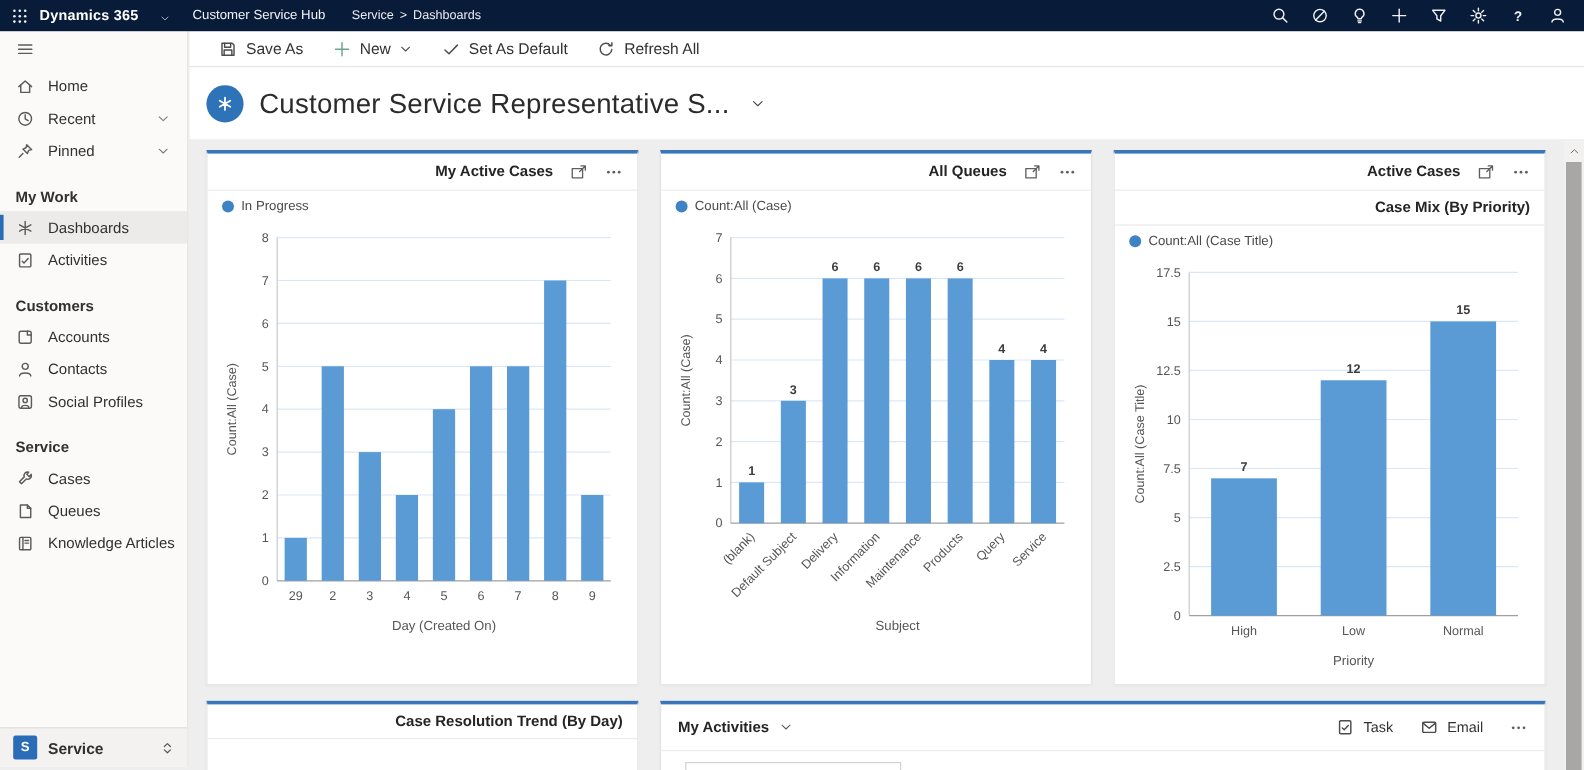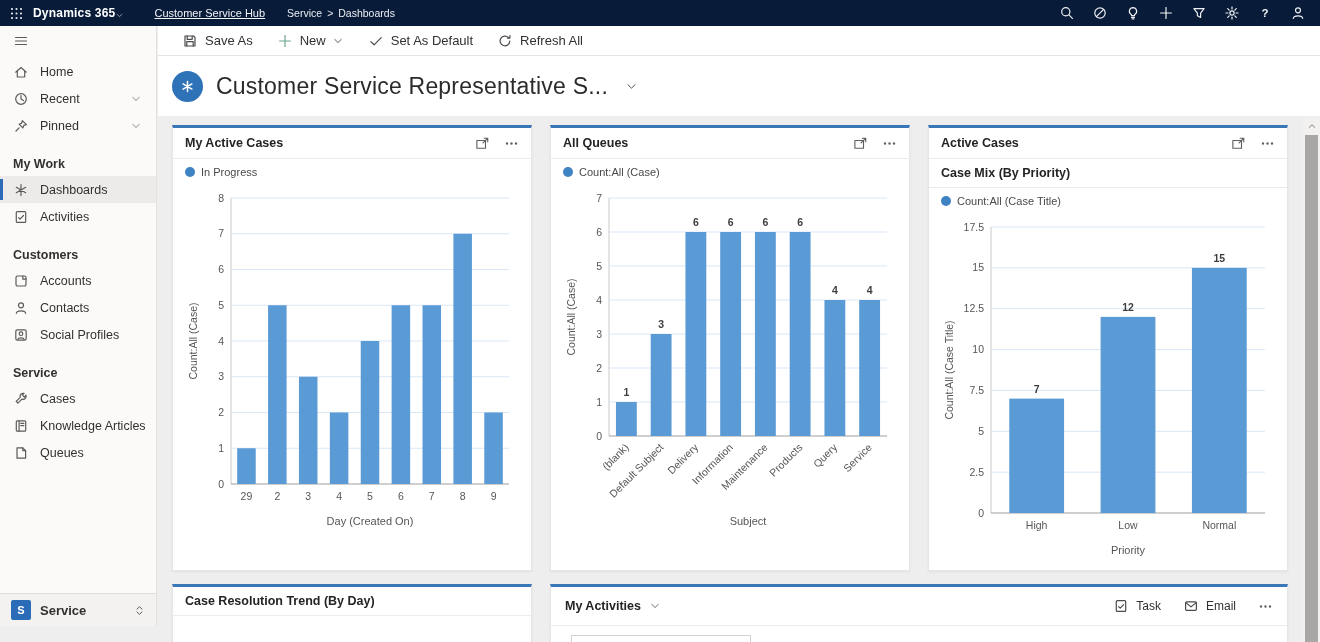--- a/index.html
+++ b/index.html
@@ -1,29 +1,29 @@
 <!DOCTYPE html>
 <html><head>
 <meta charset="utf-8">
 <style>
   * { box-sizing: border-box; margin: 0; padding: 0; }
   html,body { width:1320px; height:642px; overflow:hidden; font-family:"Liberation Sans",sans-serif; background:#efeeee; }
 
   
   .topbar { position:absolute; top:0; left:0; width:1320px; height:26px; background:#081c3a; color:#fff; display:flex; align-items:center; z-index:50; }
   .topbar .waffle { padding:0 9px; display:flex; align-items:center; cursor:pointer; }
-  .brand { font-size:12px; font-weight:bold; letter-spacing:.2px; display:flex; align-items:flex-end; gap:0; }
+  .brand { font-size:12px; font-weight:bold; letter-spacing:.2px; display:flex; align-items:flex-end; gap:18px; }
   .brand .i { opacity:.85; }
-  .appname { font-size:11px; margin-left:30px; opacity:.95;text-decoration:underline; }
+  .appname { font-size:11px; margin-left:18px; opacity:.95; }
   .crumbs { font-size:10.5px; margin-left:22px; display:flex; align-items:center; gap:5px; opacity:.92; }
   .topbar-right { margin-left:auto; display:flex; align-items:center; gap:9px; padding-right:10px; }
   .topbar-right .tb-icon { width:24px; height:22px; display:flex; align-items:center; justify-content:center; color:rgba(255,255,255,.92); cursor:pointer; }
 
   
-  .sidebar { position:absolute; top:26px; left:0; width:157px; bottom:16px; background:#fbfaf9; border-right:1px solid #e3e1df; }
+  .sidebar { position:absolute; top:26px; left:0; width:157px; bottom:3px; background:#fbfaf9; border-right:1px solid #e3e1df; }
   .sidebar-top { height:30px; display:flex; align-items:center; padding-left:13px; color:#4a4a4a; }
   .nav { padding-top:2px; }
   .nav-item { height:27px; display:flex; align-items:center; padding:0 10px 0 13px; gap:11px; font-size:12.5px; color:#323130; cursor:pointer; position:relative; }
   .nav-item .i { color:#5c5b59; flex:0 0 16px; }
   .nav-item .lbl { flex:1; white-space:nowrap; }
   .nav-item .chev { color:#7a7a7a; }
   .nav-item.selected { background:#edebe9; }
   .nav-item.selected::before { content:""; position:absolute; left:0; top:3px; bottom:3px; width:3px; background:#2b6cb8; }
   .nav-section { margin-top:13px; height:24px; display:flex; align-items:center; padding-left:13px; font-size:12.5px; font-weight:bold; color:#323130; }
   .side-footer { position:absolute; left:0; right:0; bottom:0; height:33px; border-top:1px solid #e1dfdd; background:#f3f2f1; display:flex; align-items:center; padding:0 10px 0 11px; gap:9px; }
@@ -39,21 +39,21 @@
   .cmd-item .i.accent { color:#6ba58c; }
   .cmd-item .chev { color:#4c4b4a; margin-left:-1px; }
   .pagehead { height:60px; background:#fff; display:flex; align-items:center; padding-left:14px; gap:13px; }
   .dash-avatar { width:31px; height:31px; border-radius:50%; background:#2e73b8; display:flex; align-items:center; justify-content:center; color:#fff; }
   .page-title { font-size:23px; font-weight:300; color:#2b2b2b; letter-spacing:.2px; }
   .pagehead .chev { color:#444; margin-left:4px; cursor:pointer; }
 
   .content { position:absolute; top:91px; left:0; right:0; bottom:0; background:#efeeee; overflow:hidden; }
 
   
-  .card { position:absolute; background:#fff; border:1px solid #e7e6e5; border-top:3px solid #3a77b8; box-shadow:0 1px 2px rgba(0,0,0,.06); }
+  .card { position:absolute; background:#fff; border:1px solid #e7e6e5; border-top:3px solid #3a77b8; box-shadow:0 1px 2px rgba(0,0,0,.06);text-align:right; }
   .card-head { height:31px; display:flex; align-items:center; padding:0 12px; gap:14px; border-bottom:1px solid #ececec; }
   .card-head .ttl { flex:1; font-size:12.5px; font-weight:bold; color:#242424; white-space:nowrap; }
   .card-head .ci { color:#5f5f5f; cursor:pointer; display:flex; align-items:center; }
   .chart-title { height:29px; line-height:29px; padding:0 12px; font-size:12.5px; font-weight:bold; color:#242424; border-bottom:1px solid #ececec; }
   .legend { height:25px; display:flex; align-items:center; padding:0 12px; gap:6px; font-size:11px; color:#4a4a4a; }
   .legend .dot { width:10px; height:10px; border-radius:50%; }
   .chart-wrap { padding:0 12px; }
 
   #card-1 { left:14px;  top:8px; width:360px; height:446px; }
   #card-2 { left:392px; top:8px; width:360px; height:446px; }
@@ -259,35 +259,35 @@
         <span class="i">
           <svg width="16" height="16" viewBox="0 0 16 16" fill="none" stroke="#5c5b59" stroke-width="1.2" stroke-linecap="round" stroke-linejoin="round">
             <path d="M13 4.2a3.1 3.1 0 0 1-4.1 3.9l-4 4L3.2 10.4l4-4A3.1 3.1 0 0 1 11 2.4L9.4 4.2l2 2z"></path>
           </svg>
         </span>
         <span class="lbl">Cases</span>
       </div>
       <div class="nav-item">
         <span class="i">
           <svg width="16" height="16" viewBox="0 0 16 16" fill="none" stroke="#5c5b59" stroke-width="1.2" stroke-linecap="round" stroke-linejoin="round">
+            <path d="M4 2.8h5.8l2.8 2.8v7.6H4z"></path>
+            <path d="M9.8 2.8v2.8h2.8"></path>
+          </svg>
+        </span>
+        <span class="lbl">Queues</span>
+      </div>
+      <div class="nav-item">
+        <span class="i">
+          <svg width="16" height="16" viewBox="0 0 16 16" fill="none" stroke="#5c5b59" stroke-width="1.2" stroke-linecap="round" stroke-linejoin="round">
             <rect x="3.3" y="2.8" width="9.4" height="10.4" rx="1"></rect>
             <line x1="6.1" y1="2.8" x2="6.1" y2="13.2"></line>
             <path d="M7.8 5.4h3M7.8 7.6h3"></path>
           </svg>
         </span>
         <span class="lbl">Knowledge Articles</span>
-      </div>
-      <div class="nav-item">
-        <span class="i">
-          <svg width="16" height="16" viewBox="0 0 16 16" fill="none" stroke="#5c5b59" stroke-width="1.2" stroke-linecap="round" stroke-linejoin="round">
-            <path d="M4 2.8h5.8l2.8 2.8v7.6H4z"></path>
-            <path d="M9.8 2.8v2.8h2.8"></path>
-          </svg>
-        </span>
-        <span class="lbl">Queues</span>
       </div>
     </div>
   <div class="side-footer">
     <span class="s-badge">S</span>
     <span class="lbl">Service</span>
     <span class="i">
         <svg width="13" height="13" viewBox="0 0 16 16" fill="none" stroke="#555555" stroke-width="1.2" stroke-linecap="round" stroke-linejoin="round">
           <path d="M4.9 6.3 8 3.3l3.1 3M4.9 9.7 8 12.7l3.1-3"></path>
         </svg>
       </span>

